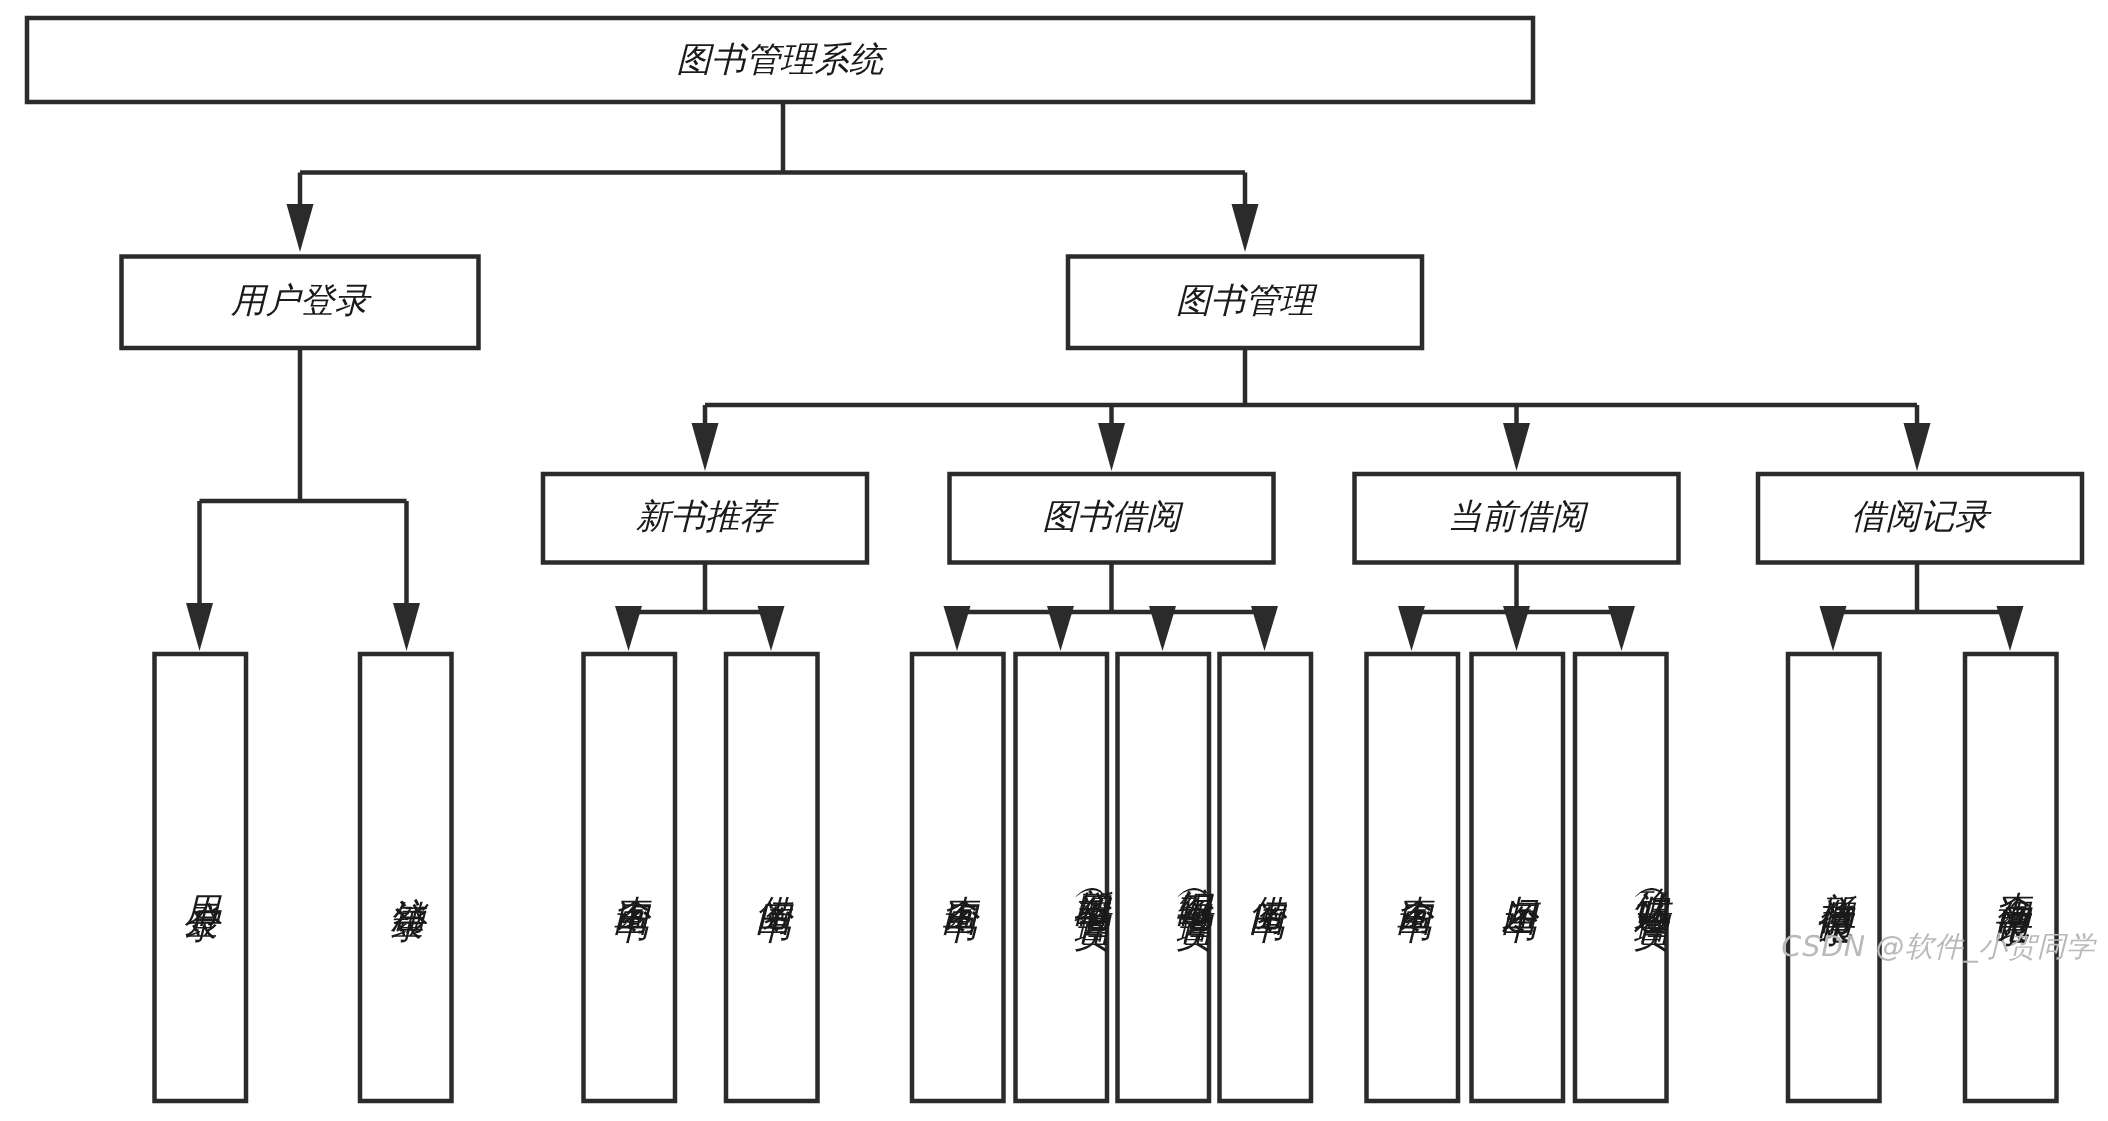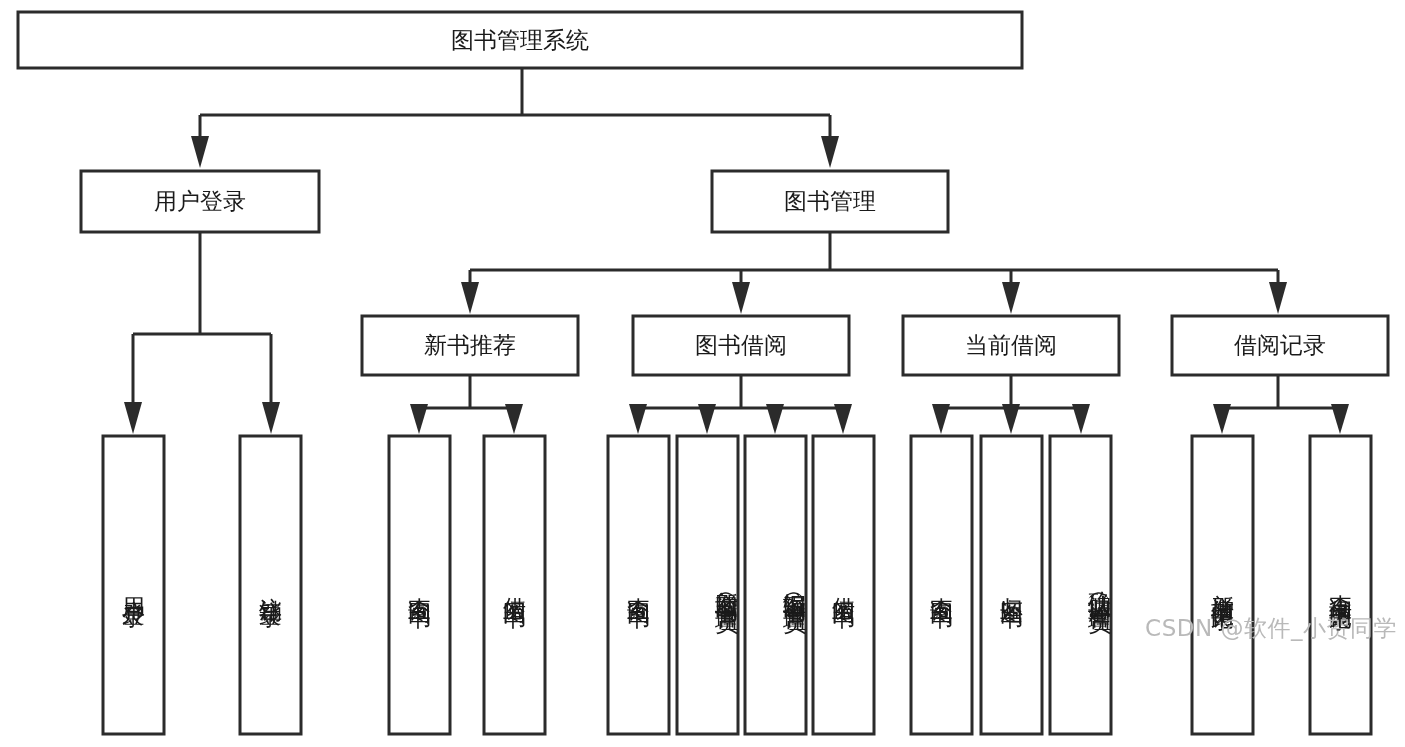--- a/index.html
+++ b/index.html
@@ -13,20 +13,21 @@
     font-family: "DejaVu Sans", "Liberation Sans", sans-serif;
     overflow: hidden;
     position: relative;
   }
   #diagram-root {
     position: absolute;
     left: 0;
     top: 0;
     width: 1405px;
     height: 648px;
+    font-style: italic;
   }
   svg.diagram {
     display: block;
     width: 1405px;
     height: 747px;
   }
   .node-box {
     fill: #ffffff;
     stroke: #2b2b2b;
     stroke-width: 3;
@@ -64,21 +65,21 @@
     line-height: 1;
     text-align: center;
     white-space: nowrap;
     pointer-events: none;
   }
   .watermark {
     position: absolute;
     right: 8px;
     bottom: 4px;
     font-family: "DejaVu Sans", "Liberation Sans", sans-serif;
-    font-size: 23px;
+    font-size: 19px;
     color: #b9b9b9;
     white-space: nowrap;
     letter-spacing: 0.5px;
   }
 </style>
 </head>
 <body>
 
 <div id="diagram-root">
 

